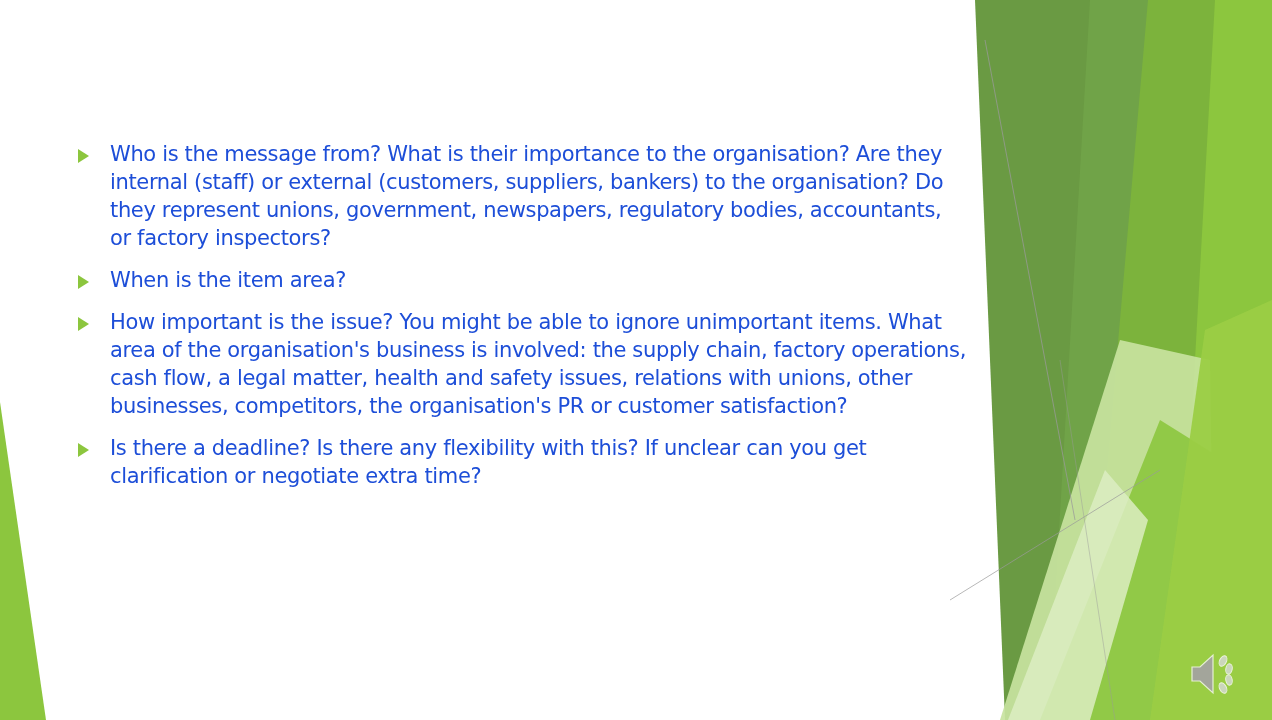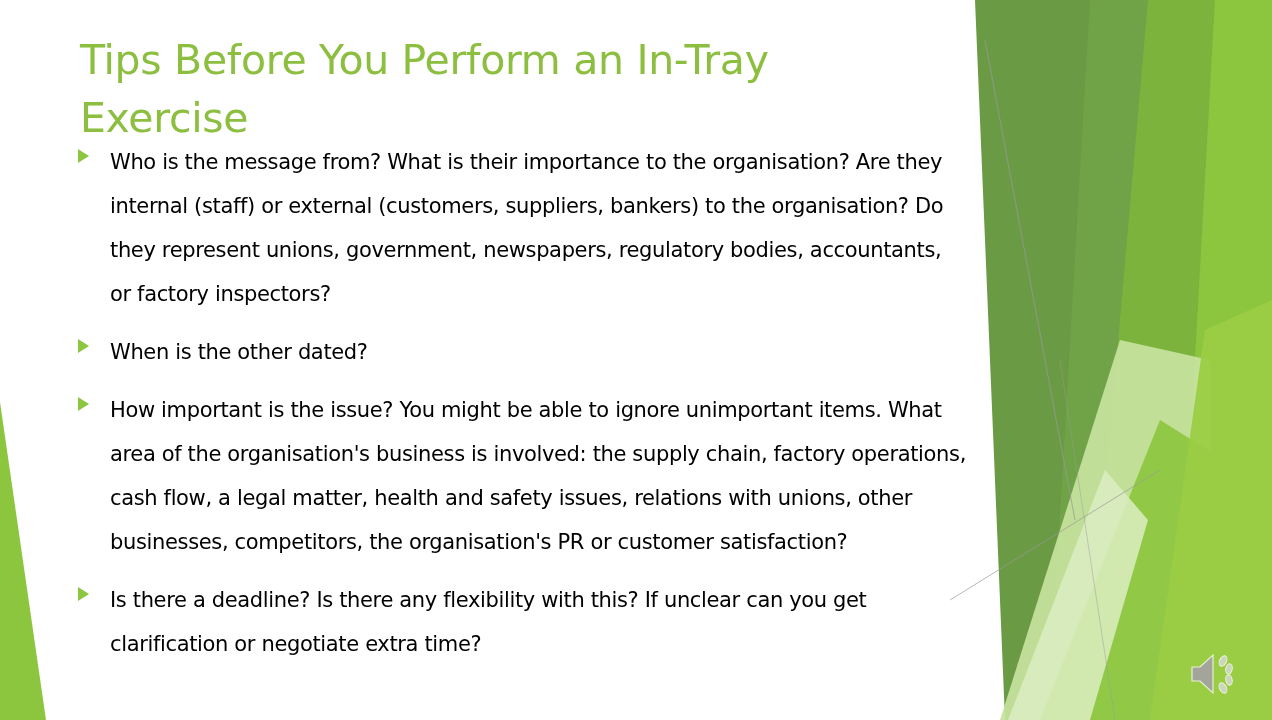--- a/index.html
+++ b/index.html
@@ -64,22 +64,22 @@
     height: 0;
     border-top: 7px solid transparent;
     border-bottom: 7px solid transparent;
     border-left: 11px solid #8CC63E;
     display: block;
   }
   .bullet-text {
     flex: 1 1 auto;
     font-family: "DejaVu Sans", sans-serif;
     font-size: 21px;
-    line-height: 44px;
-    color: #000000;
+    line-height: 28px;
+    color: #1d4ed8;
     letter-spacing: -0.35px;
   }
 
   
   #audio-icon {
     position: absolute;
     left: 1188px;
     top: 648px;
     width: 56px;
     height: 52px;
@@ -116,36 +116,35 @@
 
     <line x1="985" y1="40" x2="1075" y2="520" stroke="#9A9A9A" stroke-width="1" opacity="0.75"></line>
     <line x1="950" y1="600" x2="1160" y2="470" stroke="#9A9A9A" stroke-width="1" opacity="0.7"></line>
     <line x1="1060" y1="360" x2="1115" y2="720" stroke="#9A9A9A" stroke-width="1" opacity="0.45"></line>
   </svg>
 
   <svg id="deco-left" viewBox="0 0 1272 720" preserveAspectRatio="none" xmlns="http://www.w3.org/2000/svg">
     <polygon points="0,402 0,720 46,720" fill="#8CC63E"></polygon>
   </svg>
 
-  <h1 id="title">Tips Before You Perform an In-Tray Exercise</h1>
 
   <div id="body">
 
     <div class="bullet-row">
       <span class="bullet-marker">
           <span class="tri"></span>
         </span>
       <span class="bullet-text">Who is the message from? What is their importance to the organisation? Are they internal (staff) or external (customers, suppliers, bankers) to the organisation? Do they represent unions, government, newspapers, regulatory bodies, accountants, or factory inspectors?</span>
     </div>
 
     <div class="bullet-row">
       <span class="bullet-marker">
           <span class="tri"></span>
         </span>
-      <span class="bullet-text">When is the other dated?</span>
+      <span class="bullet-text">When is the item area?</span>
     </div>
 
     <div class="bullet-row">
       <span class="bullet-marker">
           <span class="tri"></span>
         </span>
       <span class="bullet-text">How important is the issue? You might be able to ignore unimportant items. What area of the organisation's business is involved: the supply chain, factory operations, cash flow, a legal matter, health and safety issues, relations with unions, other businesses, competitors, the organisation's PR or customer satisfaction?</span>
     </div>
 
     <div class="bullet-row">

